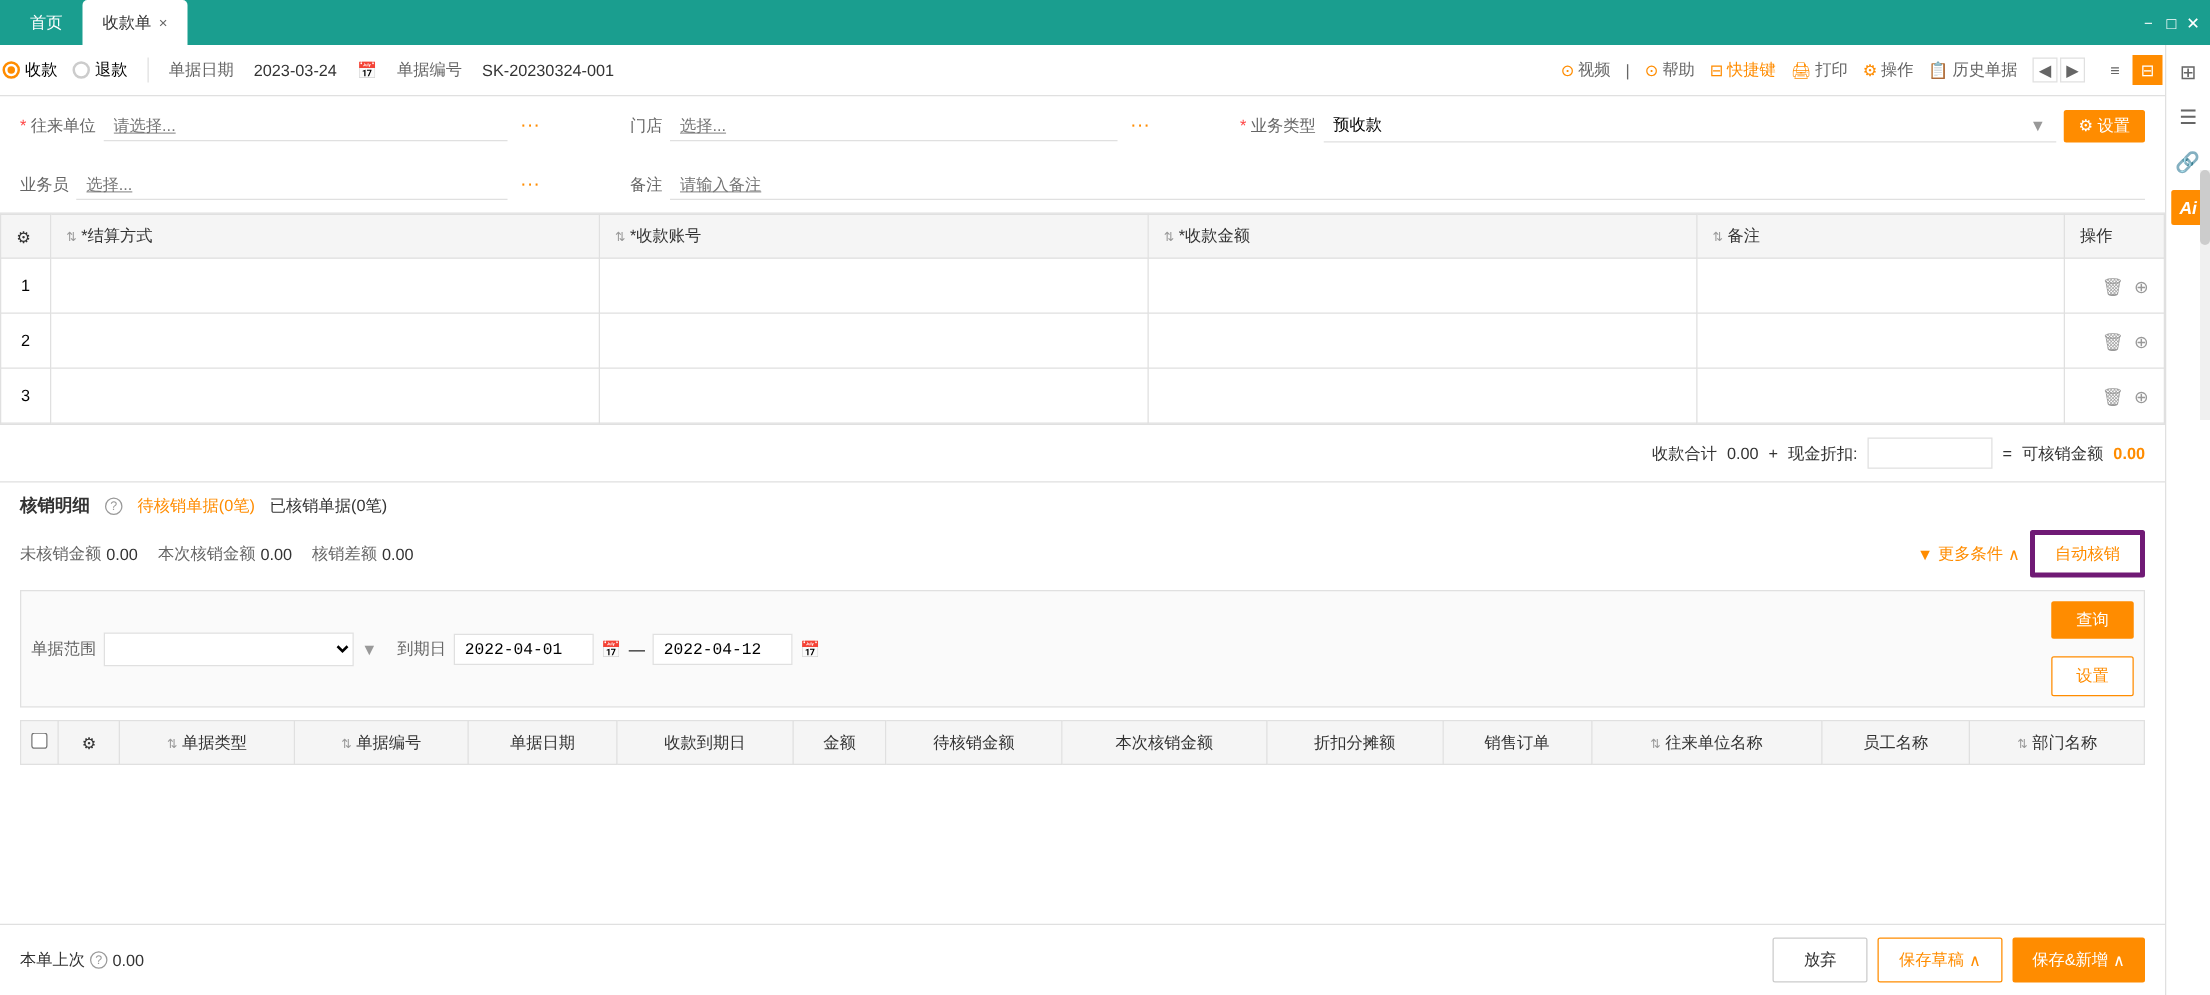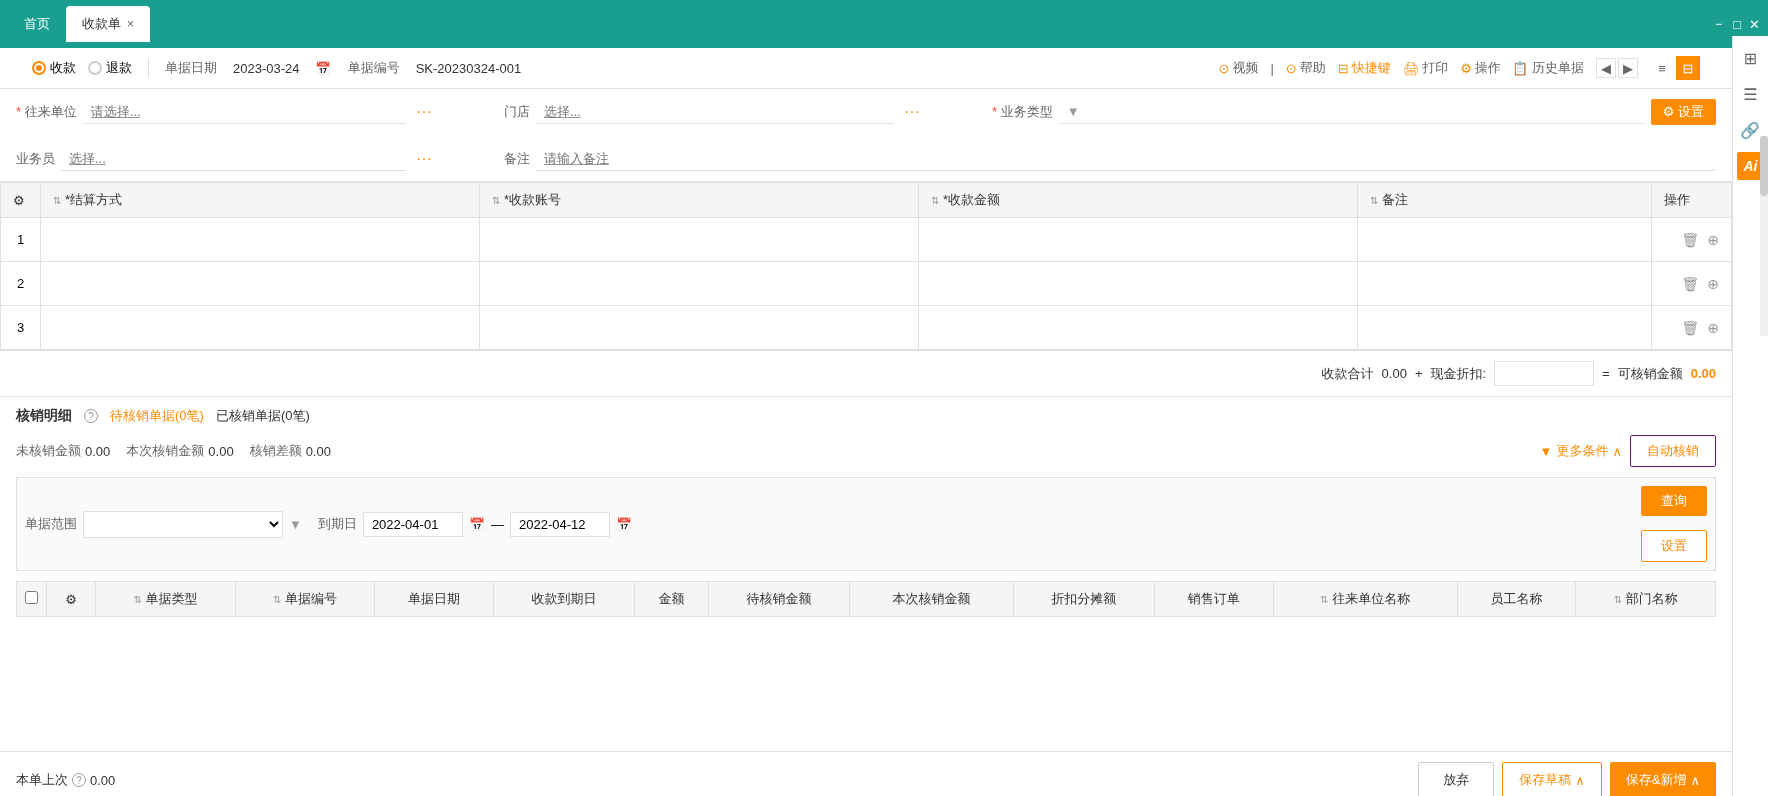--- a/index.html
+++ b/index.html
@@ -3,21 +3,21 @@
   <meta charset="utf-8">
   <style>
     * { box-sizing: border-box; margin: 0; padding: 0; font-family: 'Microsoft YaHei', Arial, sans-serif; font-size: 13px; }
     body { background: #f0f0f0; width: 1768px; height: 796px; overflow: hidden; }
     
     
     .tab-bar {
       display: flex;
       align-items: center;
       background: #1a9e8f;
-      height: 48px;
+      height: 36px;
       padding: 0 8px;
       justify-content: space-between;
     }
     .tab-bar-left { display: flex; align-items: center; gap: 0; }
     .tab-home {
       color: white;
       padding: 0 16px;
       height: 36px;
       display: flex;
       align-items: center;
@@ -56,21 +56,21 @@
       height: calc(796px - 36px);
       display: flex;
       flex-direction: column;
       overflow: hidden;
     }
     
     
     .toolbar {
       display: flex;
       align-items: center;
-      padding: 8px 32px;
+      padding: 8px 2px;
       border-bottom: 1px solid #e0e0e0;
       gap: 16px;
       background: white;
       flex-wrap: nowrap;
     }
     .radio-group { display: flex; align-items: center; gap: 12px; }
     .radio-item { display: flex; align-items: center; gap: 4px; cursor: pointer; }
     .radio-circle {
       width: 14px; height: 14px; border-radius: 50%;
       border: 2px solid #ccc;
@@ -199,21 +199,21 @@
     .filter-value { color: #333; }
     .filter-actions {
       margin-left: auto;
       display: flex;
       align-items: center;
       gap: 8px;
     }
     .more-conditions { color: #ff8c00; cursor: pointer; display: flex; align-items: center; gap: 4px; }
     .btn-auto-cancel {
       background: white;
-      border: 1px solid #701a75;
+      border: 4px solid #701a75;
       color: #ff8c00;
       padding: 6px 16px;
       cursor: pointer;
       border-radius: 2px;
     }
     
     
     .search-filters {
       display: flex;
       align-items: center;
@@ -233,21 +233,22 @@
       min-width: 120px;
     }
     .filter-select-wide {
       min-width: 200px;
     }
     .date-range { display: flex; align-items: center; gap: 6px; }
     .date-input {
       border: 1px solid #e0e0e0;
       padding: 4px 8px;
       outline: none;
-      width: 100px;
+      width: 112px;
+      font-family: Liberation Mono, monospace;
     }
     .calendar-icon { color: #999; cursor: pointer; }
     .btn-query {
       background: #ff8c00;
       color: white;
       border: none;
       padding: 6px 20px;
       cursor: pointer;
       border-radius: 2px;
       margin-left: auto;
@@ -446,20 +447,21 @@
         <input class="field-input" type="text" style="flex: 1 1 0%;" placeholder="选择...">
         <span class="more-btn">···</span>
       </div>
 
       <div style="display:flex; align-items:center; gap:6px; flex: 1; margin-left: 60px;">
         <span class="field-label">
           <span class="required">*</span>
           <span>业务类型</span>
         </span>
         <div style="flex:1; display:flex; align-items:center; border-bottom:1px solid #e0e0e0; padding: 4px 8px;">
+          <span style="flex:1;">预收款</span>
           <span class="dropdown-arrow">▼</span>
         </div>
         <button style="background: #ff8c00; color: white; border: none; padding: 4px 12px; cursor: pointer; border-radius: 2px; white-space:nowrap;">
           <span>⚙</span>
           <span>设置</span>
         </button>
       </div>
     </div>
 
     <div class="form-row">

